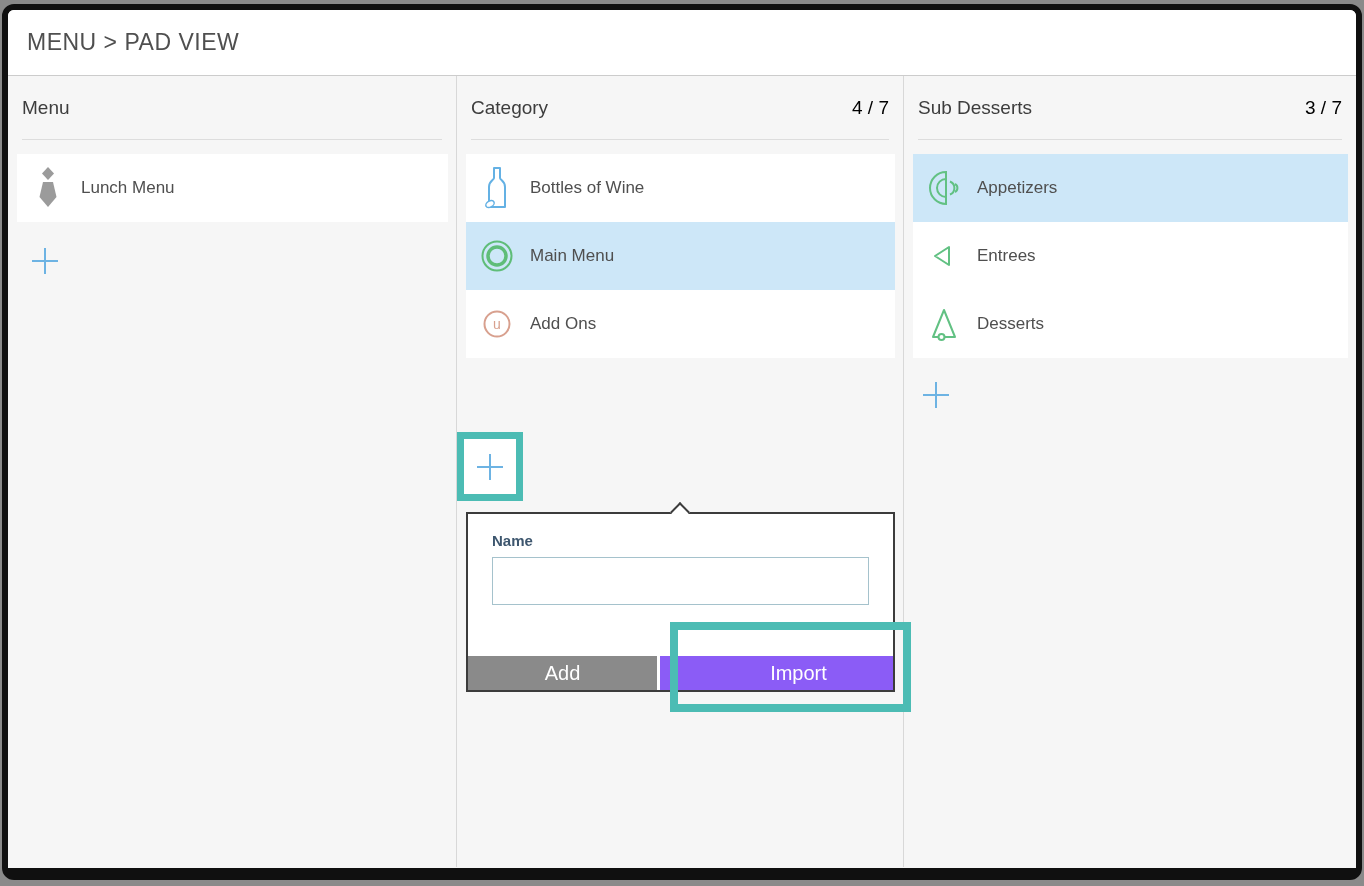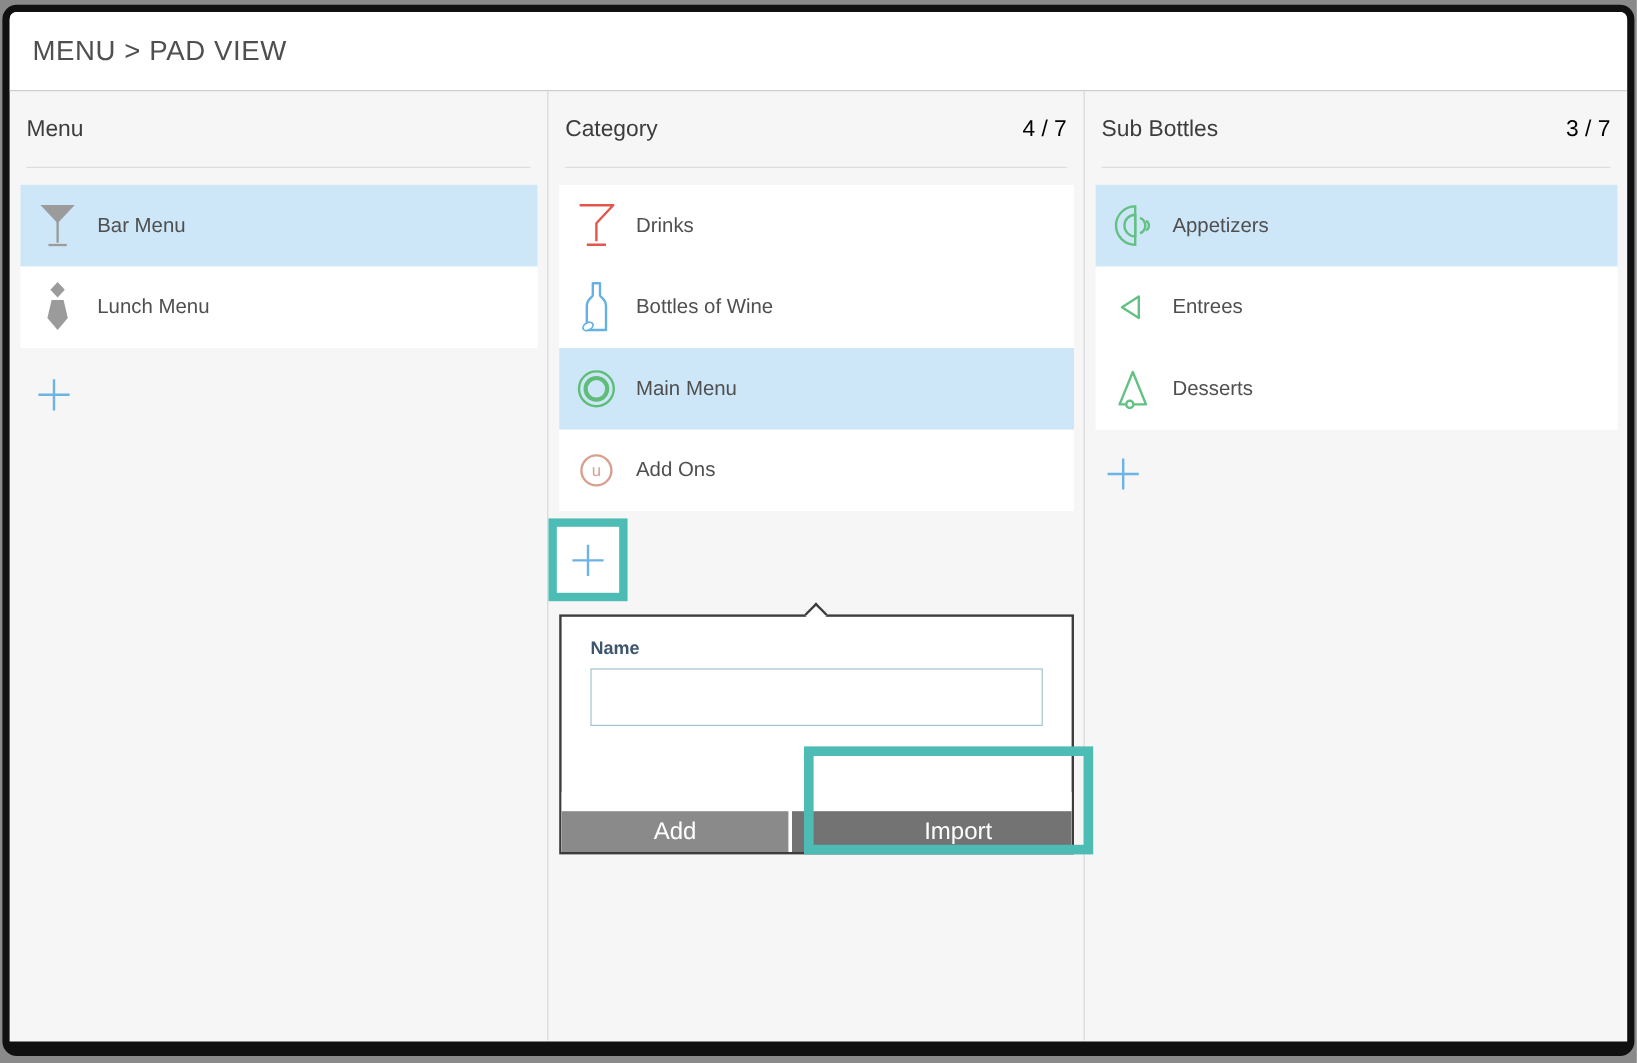--- a/index.html
+++ b/index.html
@@ -106,21 +106,21 @@
     width: 241px; height: 90px;
     border-width: 8px;
     background: transparent;
     z-index: 30;
     pointer-events: none;
   }
   
   .popover {
     position: absolute;
     left: 458px; top: 436px;
-    width: 429px; height: 200px;
+    width: 429px; height: 180px;
     background: #ffffff;
     border: 2px solid #3c3c3c;
     z-index: 10;
     padding: 18px 24px;
   }
   .caret {
     position: absolute;
     top: -9px;
     left: calc(50% - 8px);
     width: 14px; height: 14px;
@@ -157,48 +157,38 @@
   .popover-buttons button {
     flex: 1;
     border: none;
     color: #ffffff;
     font-size: 20px;
     font-family: "Liberation Sans", sans-serif;
     cursor: pointer;
     margin-top: 16px;
   }
   .btn-add { background: #8a8a8a; }
-  .btn-import { background: #737373; padding-left: 44px; }
+  .btn-import { background: #8b5cf6; padding-left: 44px; }
 </style>
 </head>
 <body>
 
 <div class="window">
 
   <header class="topbar">
     <h1 class="breadcrumb">MENU &gt; PAD VIEW</h1>
   </header>
 
   <main class="content">
 
     <section class="column col-left">
       <div class="col-header">
         <span class="col-title">Menu</span>
       </div>
       <div class="list">
-        <div class="row selected">
-          <span class="icon-box">
-            <svg width="36" height="40" viewBox="0 0 36 42">
-              <polygon points="3,3 33,3 18,19" fill="#9b9b9b"></polygon>
-              <rect x="17" y="17" width="2" height="19" fill="#9b9b9b"></rect>
-              <rect x="10" y="37" width="16" height="2" fill="#9b9b9b"></rect>
-            </svg>
-          </span>
-          <span class="row-label">Bar Menu</span>
-        </div>
         <div class="row">
           <span class="icon-box">
             <svg width="36" height="44" viewBox="0 0 36 44">
               <polygon points="18,1 24,7.5 18,14 12,7.5" fill="#9b9b9b"></polygon>
               <polygon points="13,16 23,16 26.5,31 18,41 9.5,31" fill="#9b9b9b"></polygon>
             </svg>
           </span>
           <span class="row-label">Lunch Menu</span>
         </div>
       </div>
@@ -212,29 +202,20 @@
     </section>
 
     <section class="column col-mid">
       <div class="col-header">
         <span class="col-title">Category</span>
         <span class="col-count">4 / 7</span>
       </div>
       <div class="list">
         <div class="row">
           <span class="icon-box">
-            <svg width="36" height="40" viewBox="0 0 36 40">
-              <polyline points="4,3 32,3 18,18 18,33" fill="none" stroke="#e2574c" stroke-width="2" stroke-linejoin="round"></polyline>
-              <line x1="10" y1="36" x2="26" y2="36" stroke="#e2574c" stroke-width="2"></line>
-            </svg>
-          </span>
-          <span class="row-label">Drinks</span>
-        </div>
-        <div class="row">
-          <span class="icon-box">
             <svg width="36" height="44" viewBox="0 0 36 44">
               <path d="M15 2 h6 v10 c0 2 5 3 5 9 v20 h-16 v-20 c0 -6 5 -7 5 -9 z" fill="none" stroke="#64b1e4" stroke-width="2" stroke-linejoin="round"></path>
               <ellipse cx="11" cy="38" rx="4.5" ry="3" transform="rotate(-30 11 38)" fill="#ffffff" stroke="#64b1e4" stroke-width="1.5"></ellipse>
             </svg>
           </span>
           <span class="row-label">Bottles of Wine</span>
         </div>
         <div class="row selected">
           <span class="icon-box">
             <svg width="36" height="36" viewBox="0 0 36 36">
@@ -251,21 +232,21 @@
               <text x="18" y="23" text-anchor="middle" font-size="14" fill="#d8a08e" font-family="Liberation Sans, sans-serif">u</text>
             </svg>
           </span>
           <span class="row-label">Add Ons</span>
         </div>
       </div>
     </section>
 
     <section class="column col-right">
       <div class="col-header">
-        <span class="col-title">Sub Bottles</span>
+        <span class="col-title">Sub Desserts</span>
         <span class="col-count">3 / 7</span>
       </div>
       <div class="list">
         <div class="row selected">
           <span class="icon-box">
             <svg width="40" height="40" viewBox="0 0 40 40">
               <path d="M22 4 a16 16 0 0 0 0 32 z" fill="none" stroke="#62c183" stroke-width="2"></path>
               <path d="M22 11 a9 9 0 0 0 0 18 z" fill="none" stroke="#62c183" stroke-width="2"></path>
               <path d="M26 13.5 a7 7 0 0 1 0 13" fill="none" stroke="#62c183" stroke-width="2"></path>
               <path d="M31 16 a4.5 4.5 0 0 1 0 8" fill="none" stroke="#62c183" stroke-width="2"></path>

